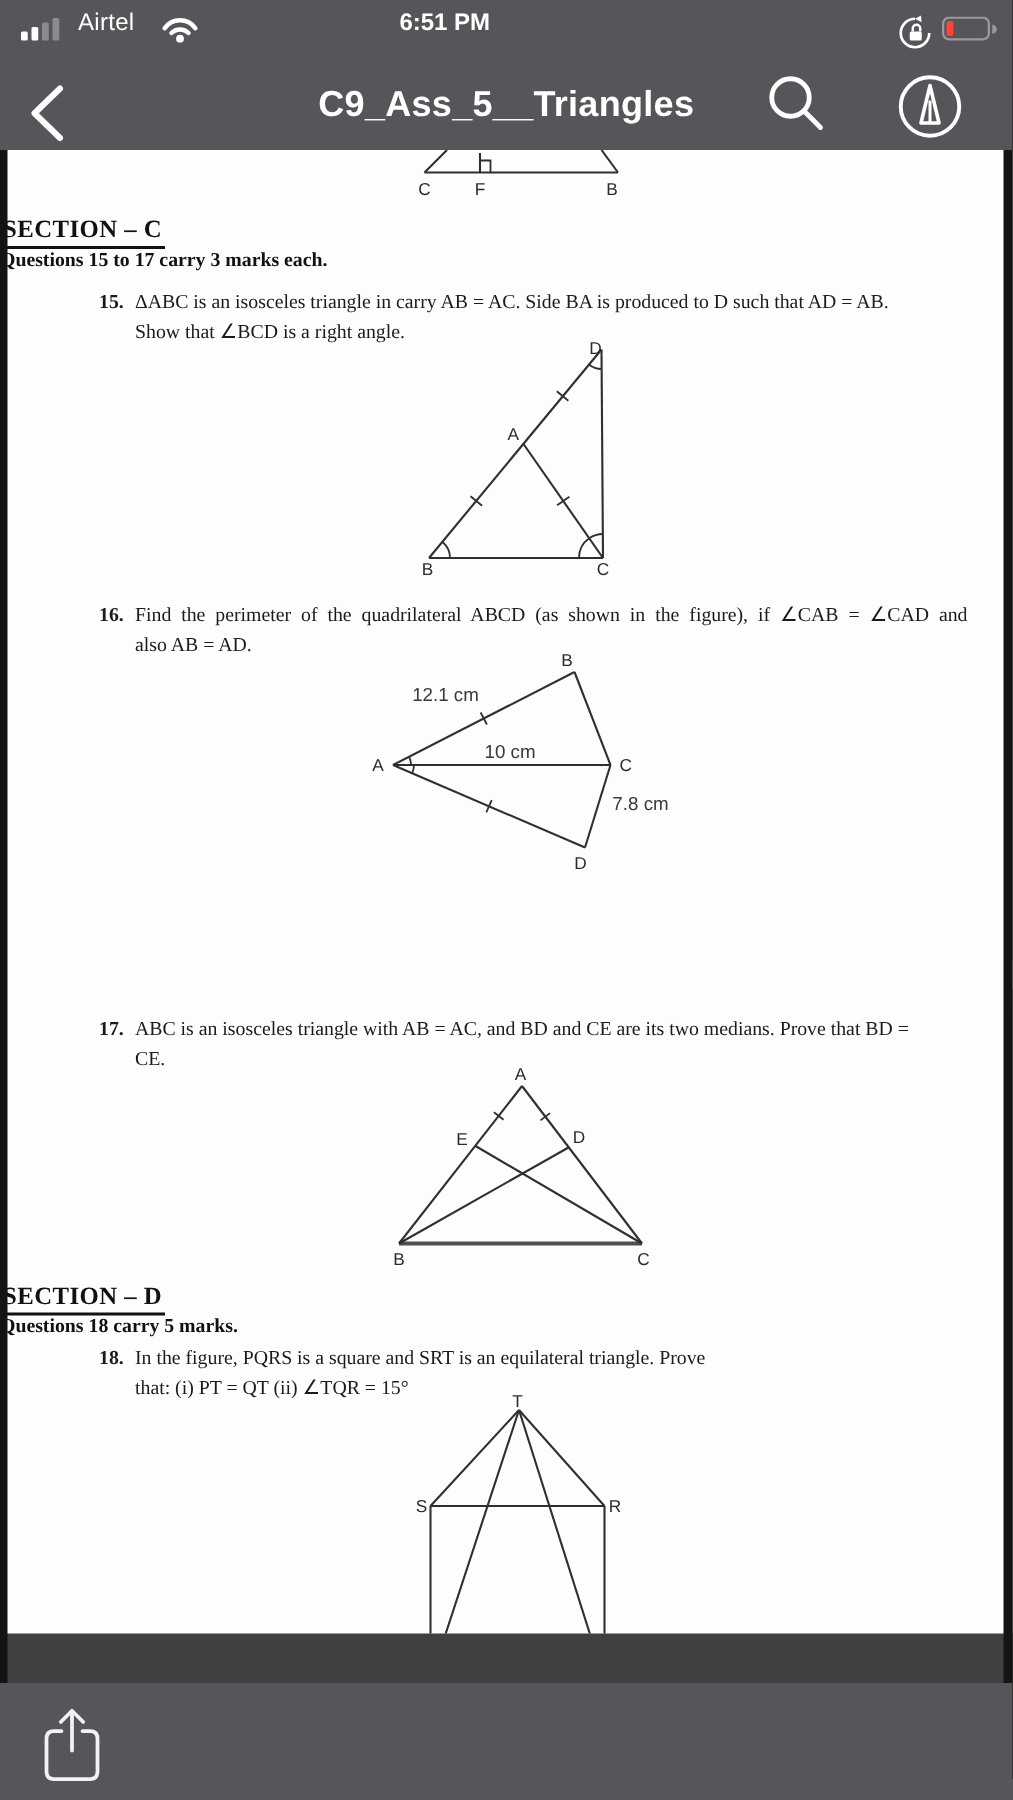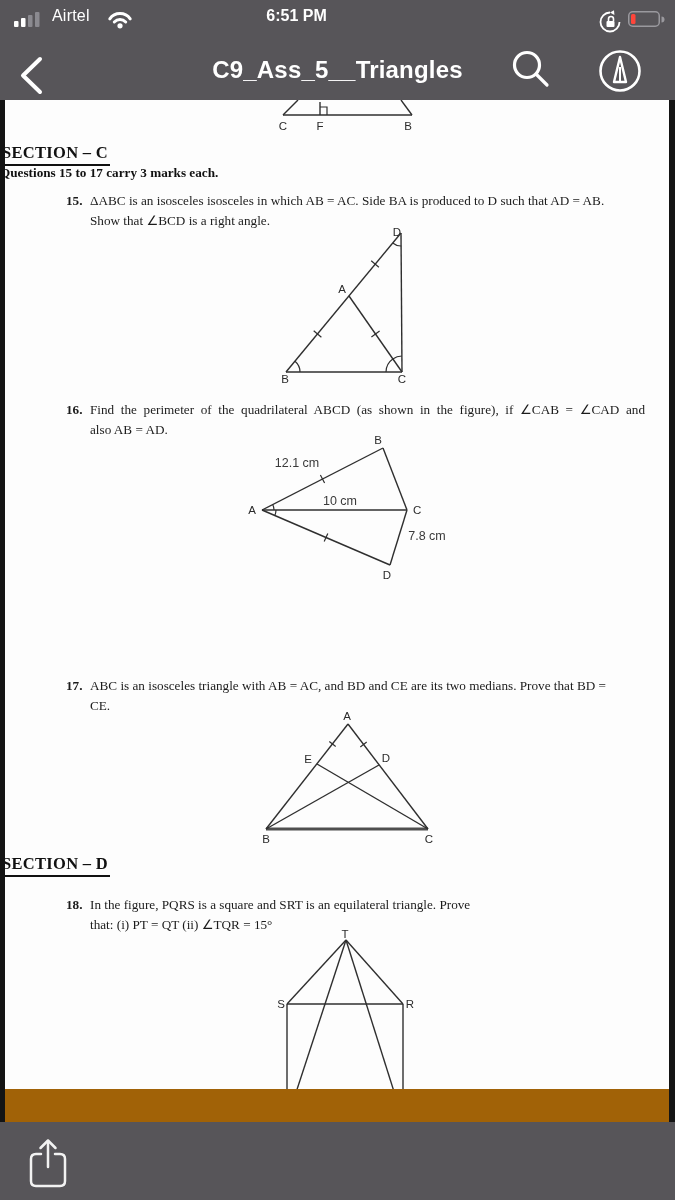--- a/index.html
+++ b/index.html
@@ -1,16 +1,16 @@
 <!DOCTYPE html>
 <html><head>
 <meta charset="utf-8">
 <style>
   html,body{margin:0;padding:0;background:#222;}
-  .screen{position:relative;width:675px;height:1200px;overflow:hidden;background:#a16207;
+  .screen{position:relative;width:675px;height:1200px;overflow:hidden;background:#404040;
           font-family:"Liberation Sans","DejaVu Sans",sans-serif;}
   
   .chrome-top{position:absolute;left:0;top:0;width:675px;height:100px;background:#575559;}
   .statusbar{position:absolute;left:0;top:0;width:675px;height:44px;}
   .carrier{position:absolute;left:52px;top:7px;color:#fff;font-size:16px;font-weight:500;letter-spacing:.2px;}
   .time{position:absolute;left:0;top:7px;width:593px;text-align:center;color:#fff;font-size:16px;font-weight:700;}
   .navbar{position:absolute;left:0;top:44px;width:675px;height:56px;}
   .navtitle{position:absolute;left:0;top:12px;width:675px;text-align:center;color:#fff;
             font-size:24px;font-weight:700;letter-spacing:.2px;}
   .icon{position:absolute;}
@@ -108,21 +108,21 @@
     </svg>
 
     <div class="sec-head" style="top:43px;">
       <span>SECTION – C</span>
     </div>
     <div class="sec-sub" style="top:65px;">Questions 15 to 17 carry 3 marks each.</div>
 
     <div class="question" style="top:91px;">
       <span class="qnum">15.</span>
       <div class="q-body">
-        <span class="q-line">ΔABC is an isosceles isosceles in which AB = AC. Side BA is produced to D such that AD = AB.</span>
+        <span class="q-line">ΔABC is an isosceles triangle in carry AB = AC. Side BA is produced to D such that AD = AB.</span>
         <span class="q-line">Show that ∠BCD is a right angle.</span>
       </div>
     </div>
 
     <svg class="fig" style="left:270px;top:127px;" width="150" height="158">
       <line x1="16" y1="145" x2="132" y2="145"></line>
       <line x1="132" y1="145" x2="131" y2="6"></line>
       <line x1="16" y1="145" x2="131" y2="6"></line>
       <line x1="79" y1="69" x2="132" y2="145"></line>
 
@@ -194,20 +194,21 @@
       <text x="92" y="8" text-anchor="middle">A</text>
       <text x="53" y="51" text-anchor="middle">E</text>
       <text x="131" y="50" text-anchor="middle">D</text>
       <text x="11" y="131" text-anchor="middle">B</text>
       <text x="174" y="131" text-anchor="middle">C</text>
     </svg>
 
     <div class="sec-head" style="top:214px;">
       <span>SECTION – D</span>
     </div>
+    <div class="sec-sub" style="top:236px;">Questions 18 carry 5 marks.</div>
 
     <div class="question" style="top:255px;">
       <span class="qnum">18.</span>
       <div class="q-body" style="width:460px;">
         <span class="q-line">In the figure, PQRS is a square and SRT is an equilateral triangle. Prove</span>
         <span class="q-line">that: (i) PT = QT (ii) ∠TQR = 15°</span>
       </div>
     </div>
 
     <svg class="fig" style="left:270px;top:290px;" width="160" height="159">

